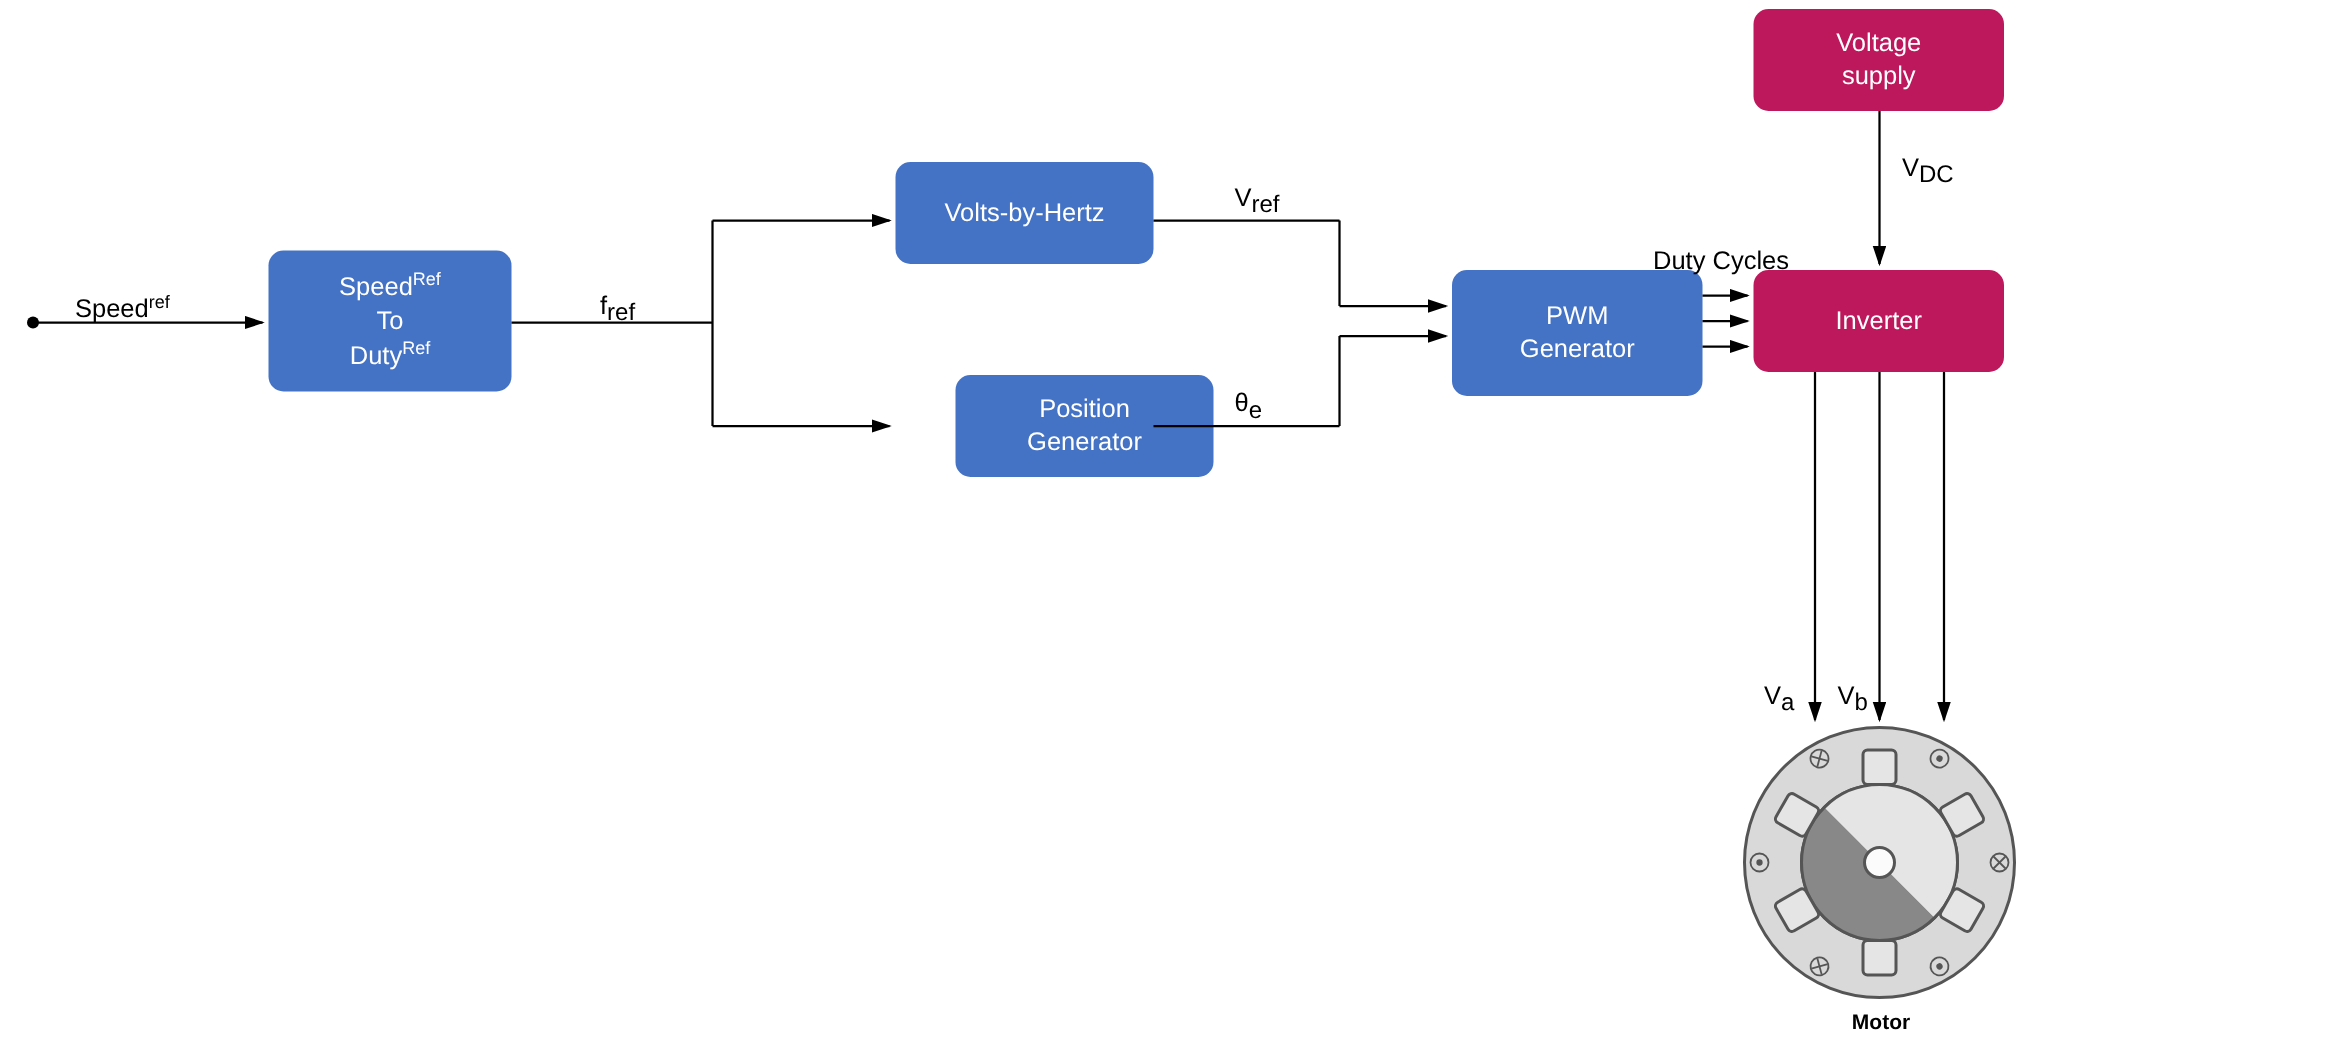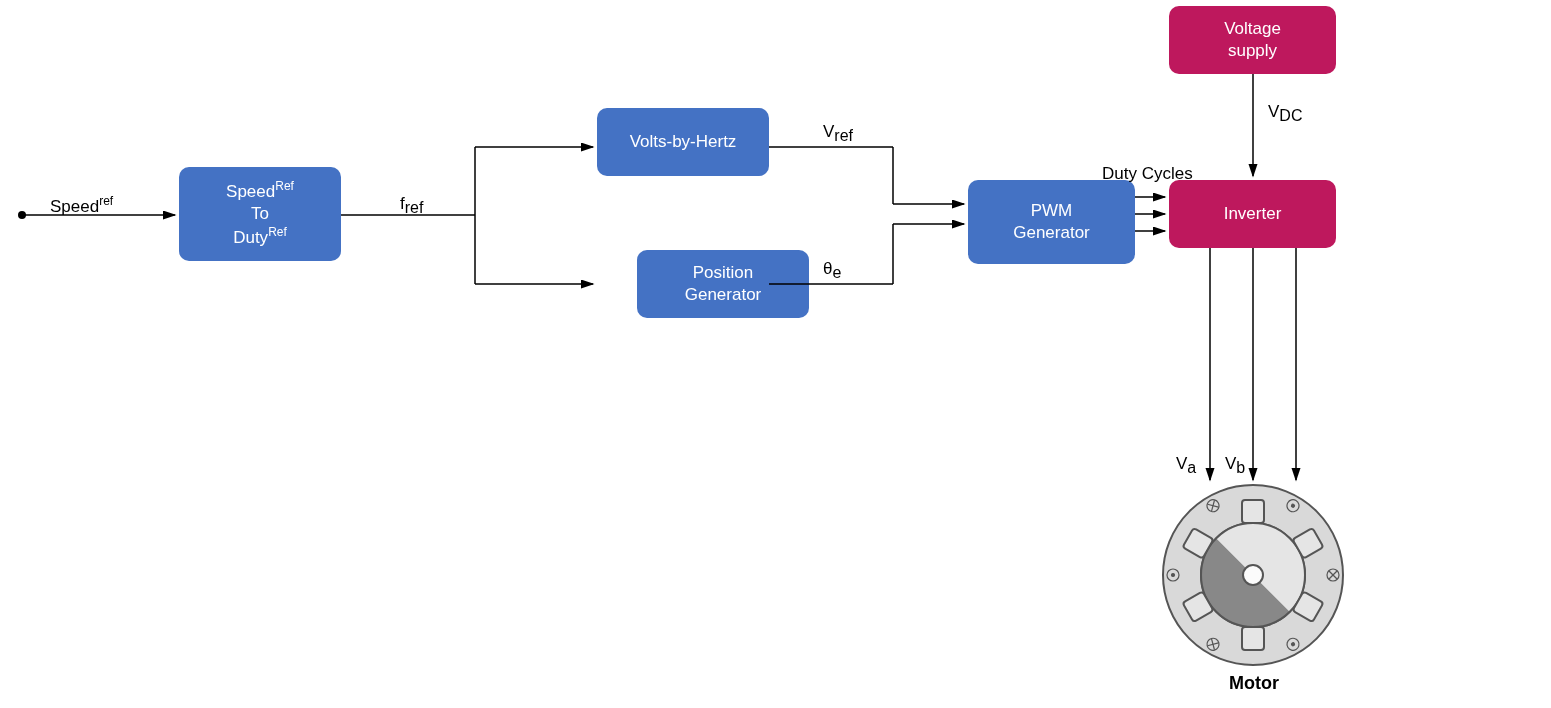--- a/index.html
+++ b/index.html
@@ -45,21 +45,21 @@
 svg.wires {
   position: absolute;
   top: 0;
   left: 0;
   width: 1551px;
   height: 708px;
   pointer-events: none;
 }
 .motor-label {
   position: absolute;
-  font-size: 18px;
+  font-size: 14px;
   font-weight: bold;
   color: #000;
   text-align: center;
 }
 </style>
 </head>
 <body>
 
 <div class="label" style="left:50px; top:194px;">
   <span>Speed</span><span class="sup">ref</span>

